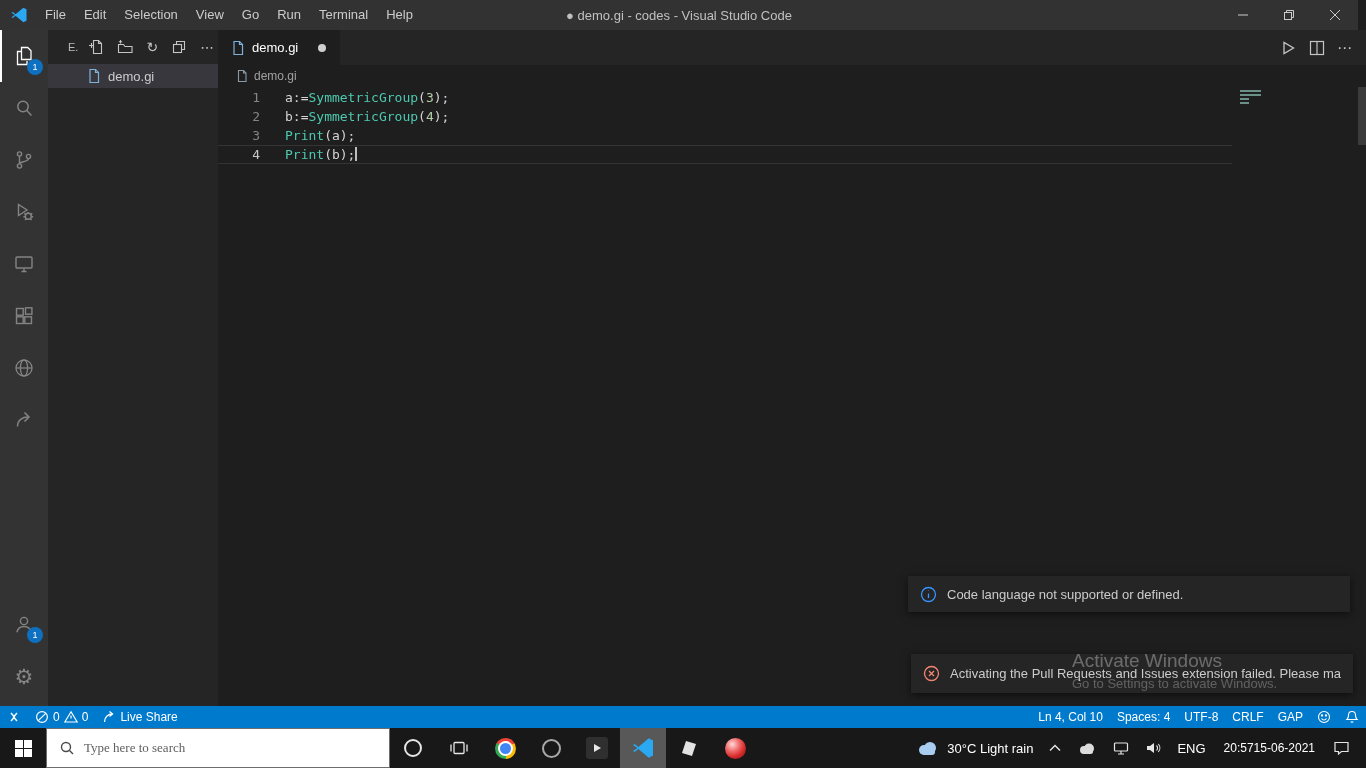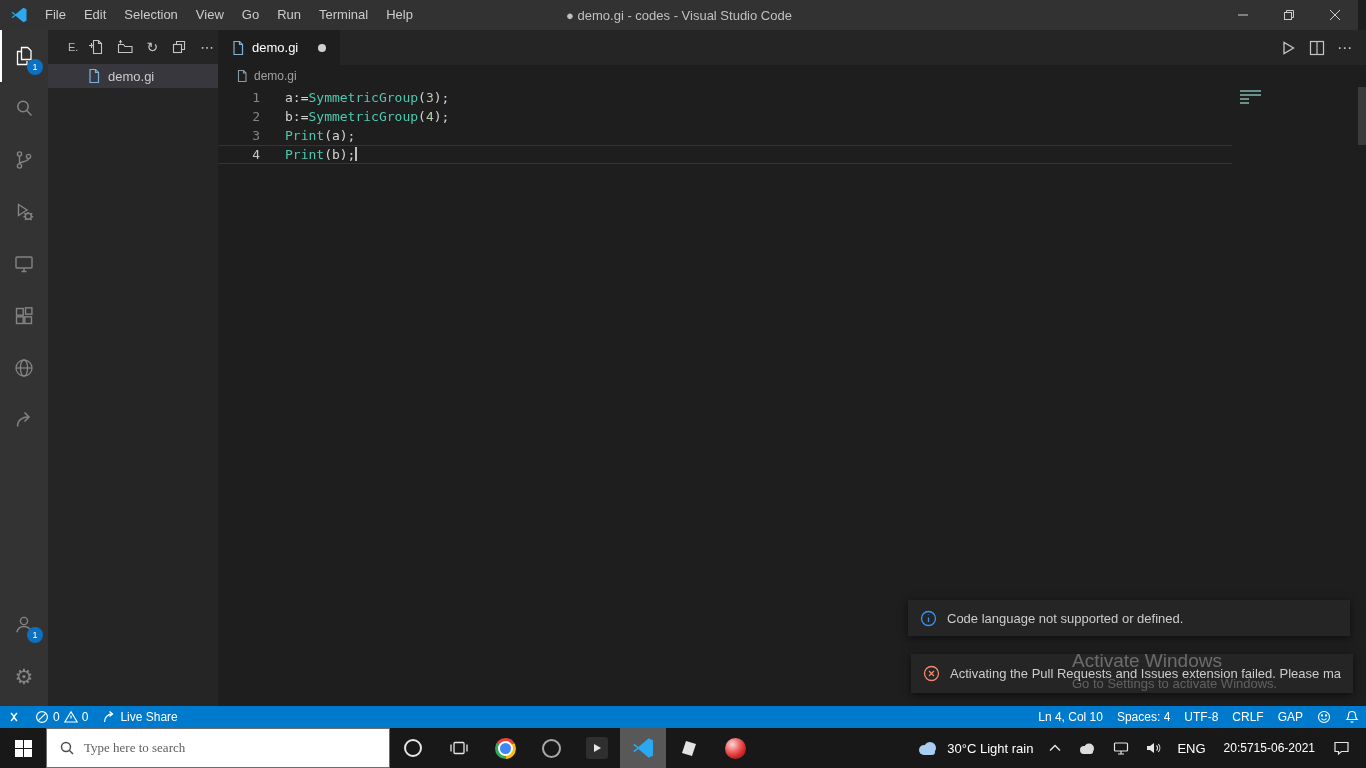--- a/index.html
+++ b/index.html
@@ -49,21 +49,21 @@
   .tok-plain{color:#d4d4d4}
   .tok-func{color:#4ec9b0}
   .tok-num{color:#b5cea8}
   .cursor{display:inline-block;width:1.5px;height:14px;background:#bdbdbd;vertical-align:-2px}
   .minimap{position:absolute;top:1px;right:8px;width:126px;bottom:0}
   .mm-line{height:2px;margin:2px 0 2px 8px;background:rgba(120,165,155,.85)}
   .scroll-thumb{position:absolute;top:0;right:0;width:8px;height:58px;background:rgba(121,121,121,.32)}
 
   
   .toast{position:absolute;width:442px;background:#252526;box-shadow:0 2px 8px rgba(0,0,0,.55);display:flex;align-items:center;gap:10px;padding:0 12px;font-size:13px;color:#cccccc;z-index:40}
-  .toast.info{top:600px;right:16px;height:36px}
+  .toast.info{top:576px;right:16px;height:36px}
   .toast.error{top:654px;right:13px;height:39px}
   .toast .msg{white-space:nowrap;overflow:hidden}
 
   
   .watermark1{position:absolute;left:1072px;top:650px;font-size:19px;color:rgba(255,255,255,.32);z-index:50;pointer-events:none;white-space:nowrap}
   .watermark2{position:absolute;left:1072px;top:676px;font-size:13px;color:rgba(255,255,255,.27);z-index:50;pointer-events:none;white-space:nowrap}
 
   
   .statusbar{position:absolute;left:0;right:0;top:706px;height:22px;background:#007acc;display:flex;align-items:center;color:#ffffff;font-size:12px;z-index:60}
   .sb-item{display:flex;align-items:center;gap:4px;padding:0 7px;height:22px;white-space:nowrap}

